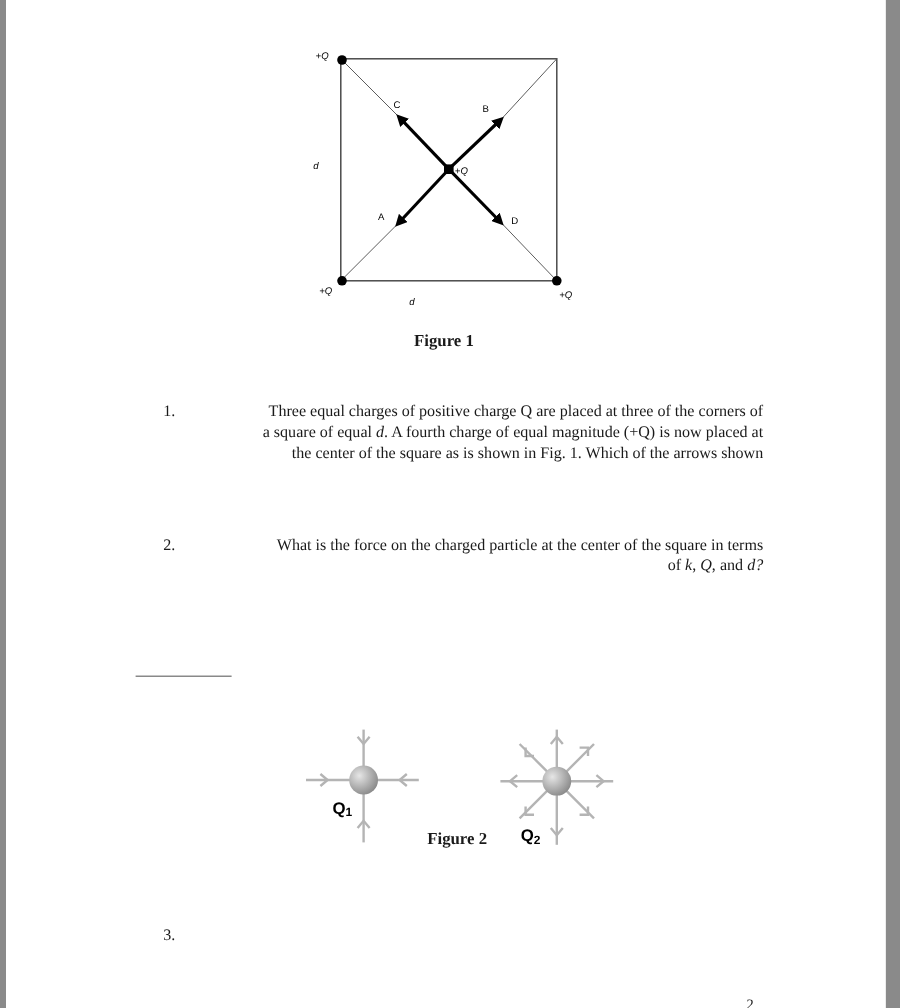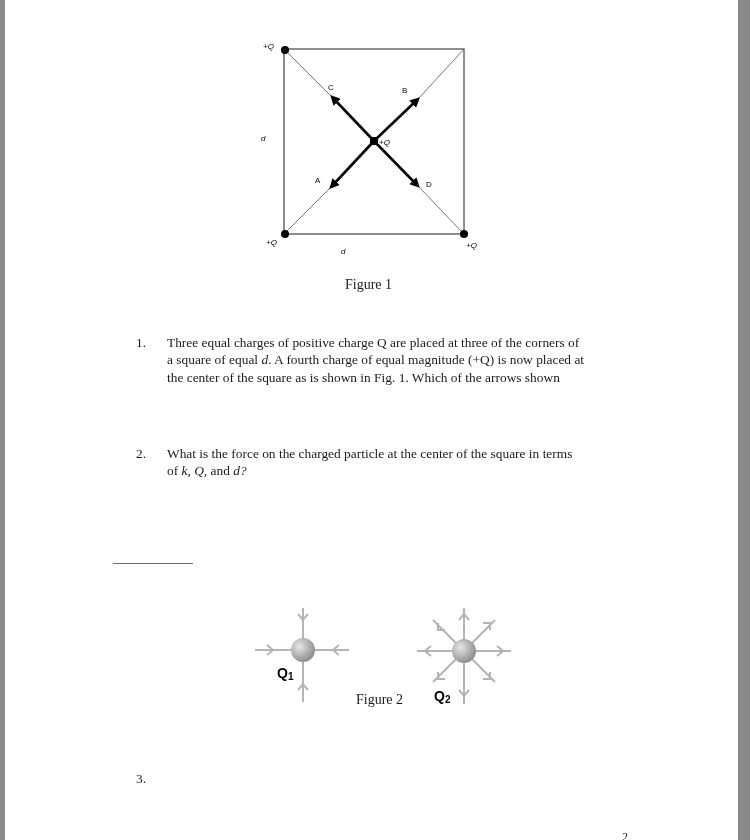--- a/index.html
+++ b/index.html
@@ -11,33 +11,33 @@
     }
     .edge-left { position: absolute; left: 0; top: 0; width: 5px; height: 840px; background: #8a8a8a; }
     .edge-right { position: absolute; right: 0; top: 0; width: 12px; height: 840px; background: #8a8a8a; }
     .page { position: absolute; left: 5px; top: 0; width: 733px; height: 840px; background: #fff; }
 
     svg text { font-family: "Liberation Sans", "DejaVu Sans", sans-serif; }
     .fig1 { position: absolute; left: 245px; top: 35px; }
     .fig2 { position: absolute; left: 245px; top: 600px; }
 
     .caption {
-      position: absolute; font-weight: normal; font-size: 14px;
+      position: absolute; font-weight: bold; font-size: 14px;
       font-family: "Liberation Serif", "DejaVu Serif", serif;
     }
     .cap1 { left: 345px; top: 277px; }
     .cap2 { left: 356px; top: 692px; }
 
     .question {
       position: absolute; left: 136px; width: 500px;
       font-family: "Liberation Serif", "DejaVu Serif", serif;
       font-size: 13.4px; line-height: 17.4px;
     }
     .question .num { position: absolute; left: 0; top: 0; }
-    .question .body { margin-left: 31px; }
+    .question .body { margin-left: 20px; text-align: right; }
     .q1 { top: 334px; }
     .q2 { top: 445px; }
     .q3 { top: 770px; }
     .footnote-rule {
       position: absolute; left: 113px; top: 563px; width: 80px; height: 0;
       border-top: 1px solid #6d6d6d;
     }
     .page-number {
       position: absolute; left: 622px; top: 830px;
       font-family: "Liberation Serif", serif; font-size: 12px;

